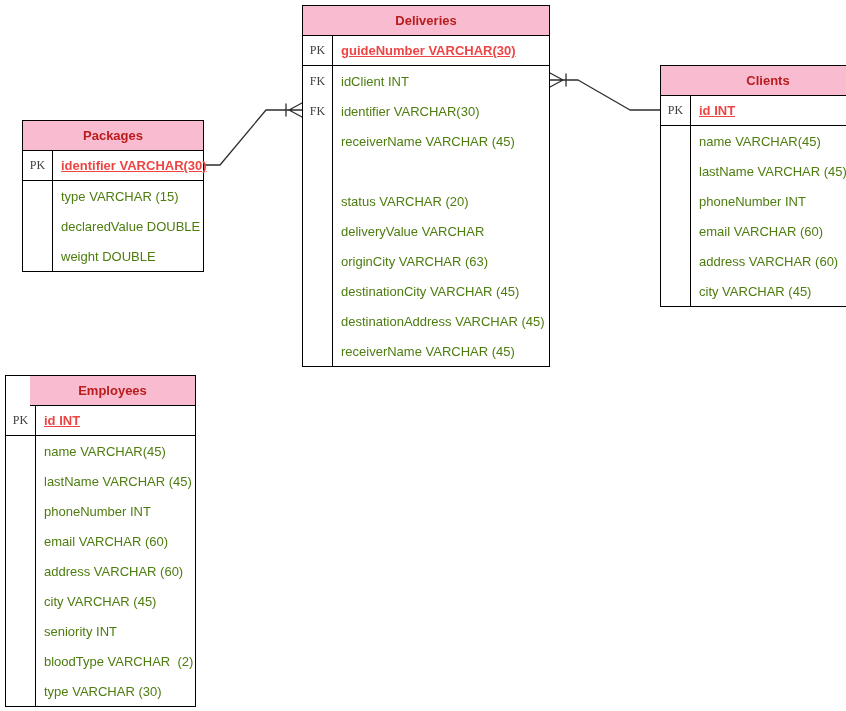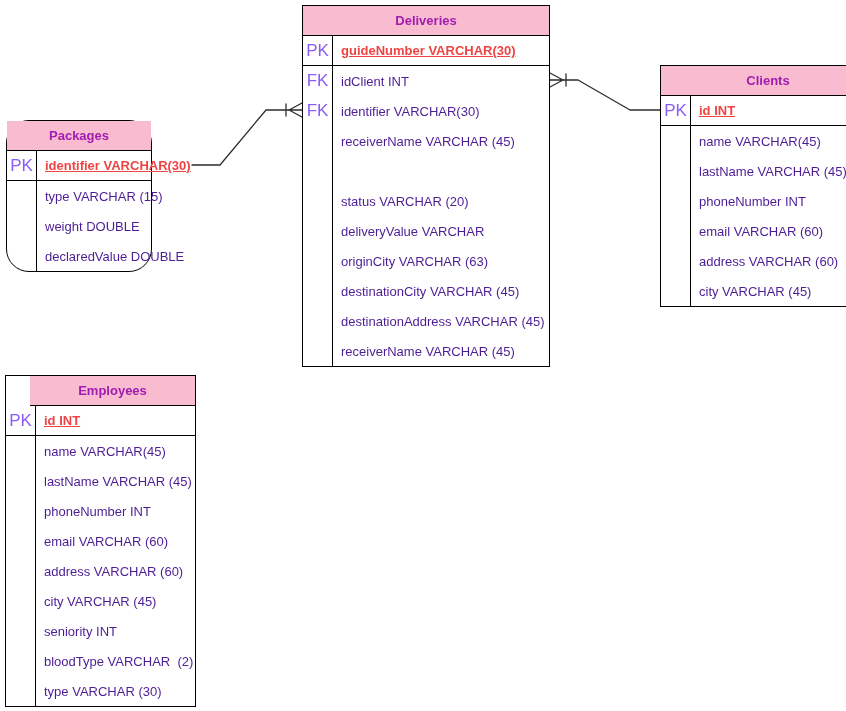--- a/index.html
+++ b/index.html
@@ -25,54 +25,55 @@
     stroke-linejoin: round;
   }
   .entity {
     position: absolute;
     background: #ffffff;
     border: 1px solid #000000;
     box-sizing: border-box;
   }
   .deliveries { left: 302px; top: 5px;   width: 248px; }
   .clients    { left: 660px; top: 65px;  width: 216px; }
-  .packages   { left: 6px;  top: 120px; width: 146px; border-radius: 23px; }
+  .packages   { left: 22px;  top: 120px; width: 182px; }
   .employees  { left: 5px;   top: 375px; width: 191px; }
   .ent-header {
     height: 29px;
     border-bottom: 1px solid #000000;
     display: flex;
     align-items: center;
     justify-content: center;
     font-size: 13px;
     font-weight: bold;
-    color: #a21caf;
+    color: #b91c1c;
   }
   .ent-row {
     display: flex;
     height: 30px;
     align-items: stretch;
   }
   .ent-row.key-row { height: 29px; border-bottom: 1px solid #000000; }
   .tag-cell {
     flex: 0 0 29px;
     width: 29px;
     border-right: 1px solid #000000;
     display: flex;
     align-items: center;
     justify-content: center;
-    font-size: 17px;
-    color: #8b5cf6;
+    font-size: 12px;
+    color: #404040;
+    font-family: Liberation Serif, serif;
   }
   .attr-cell {
     display: flex;
     align-items: center;
     padding-left: 8px;
     font-size: 13px;
-    color: #4c1d95;
+    color: #4d7c0f;
     white-space: pre;
   }
   .attr-cell.pk-text {
     font-weight: bold;
     text-decoration: underline;
     color: #ef4444;
   }
 </style>
 </head>
 <body>
@@ -174,25 +175,25 @@
       <div class="ent-row key-row">
         <div class="tag-cell">PK</div>
         <div class="attr-cell pk-text">identifier VARCHAR(30)</div>
       </div>
       <div class="ent-row">
         <div class="tag-cell"></div>
         <div class="attr-cell">type VARCHAR (15)</div>
       </div>
       <div class="ent-row">
         <div class="tag-cell"></div>
+        <div class="attr-cell">declaredValue DOUBLE</div>
+      </div>
+      <div class="ent-row">
+        <div class="tag-cell"></div>
         <div class="attr-cell">weight DOUBLE</div>
-      </div>
-      <div class="ent-row">
-        <div class="tag-cell"></div>
-        <div class="attr-cell">declaredValue DOUBLE</div>
       </div>
     </div>
   <div class="entity employees">
       <div class="ent-header" style="background: rgb(248, 187, 208); margin-left: 24px;">Employees</div>
       <div class="ent-row key-row">
         <div class="tag-cell">PK</div>
         <div class="attr-cell pk-text">id INT</div>
       </div>
       <div class="ent-row">
         <div class="tag-cell"></div>

